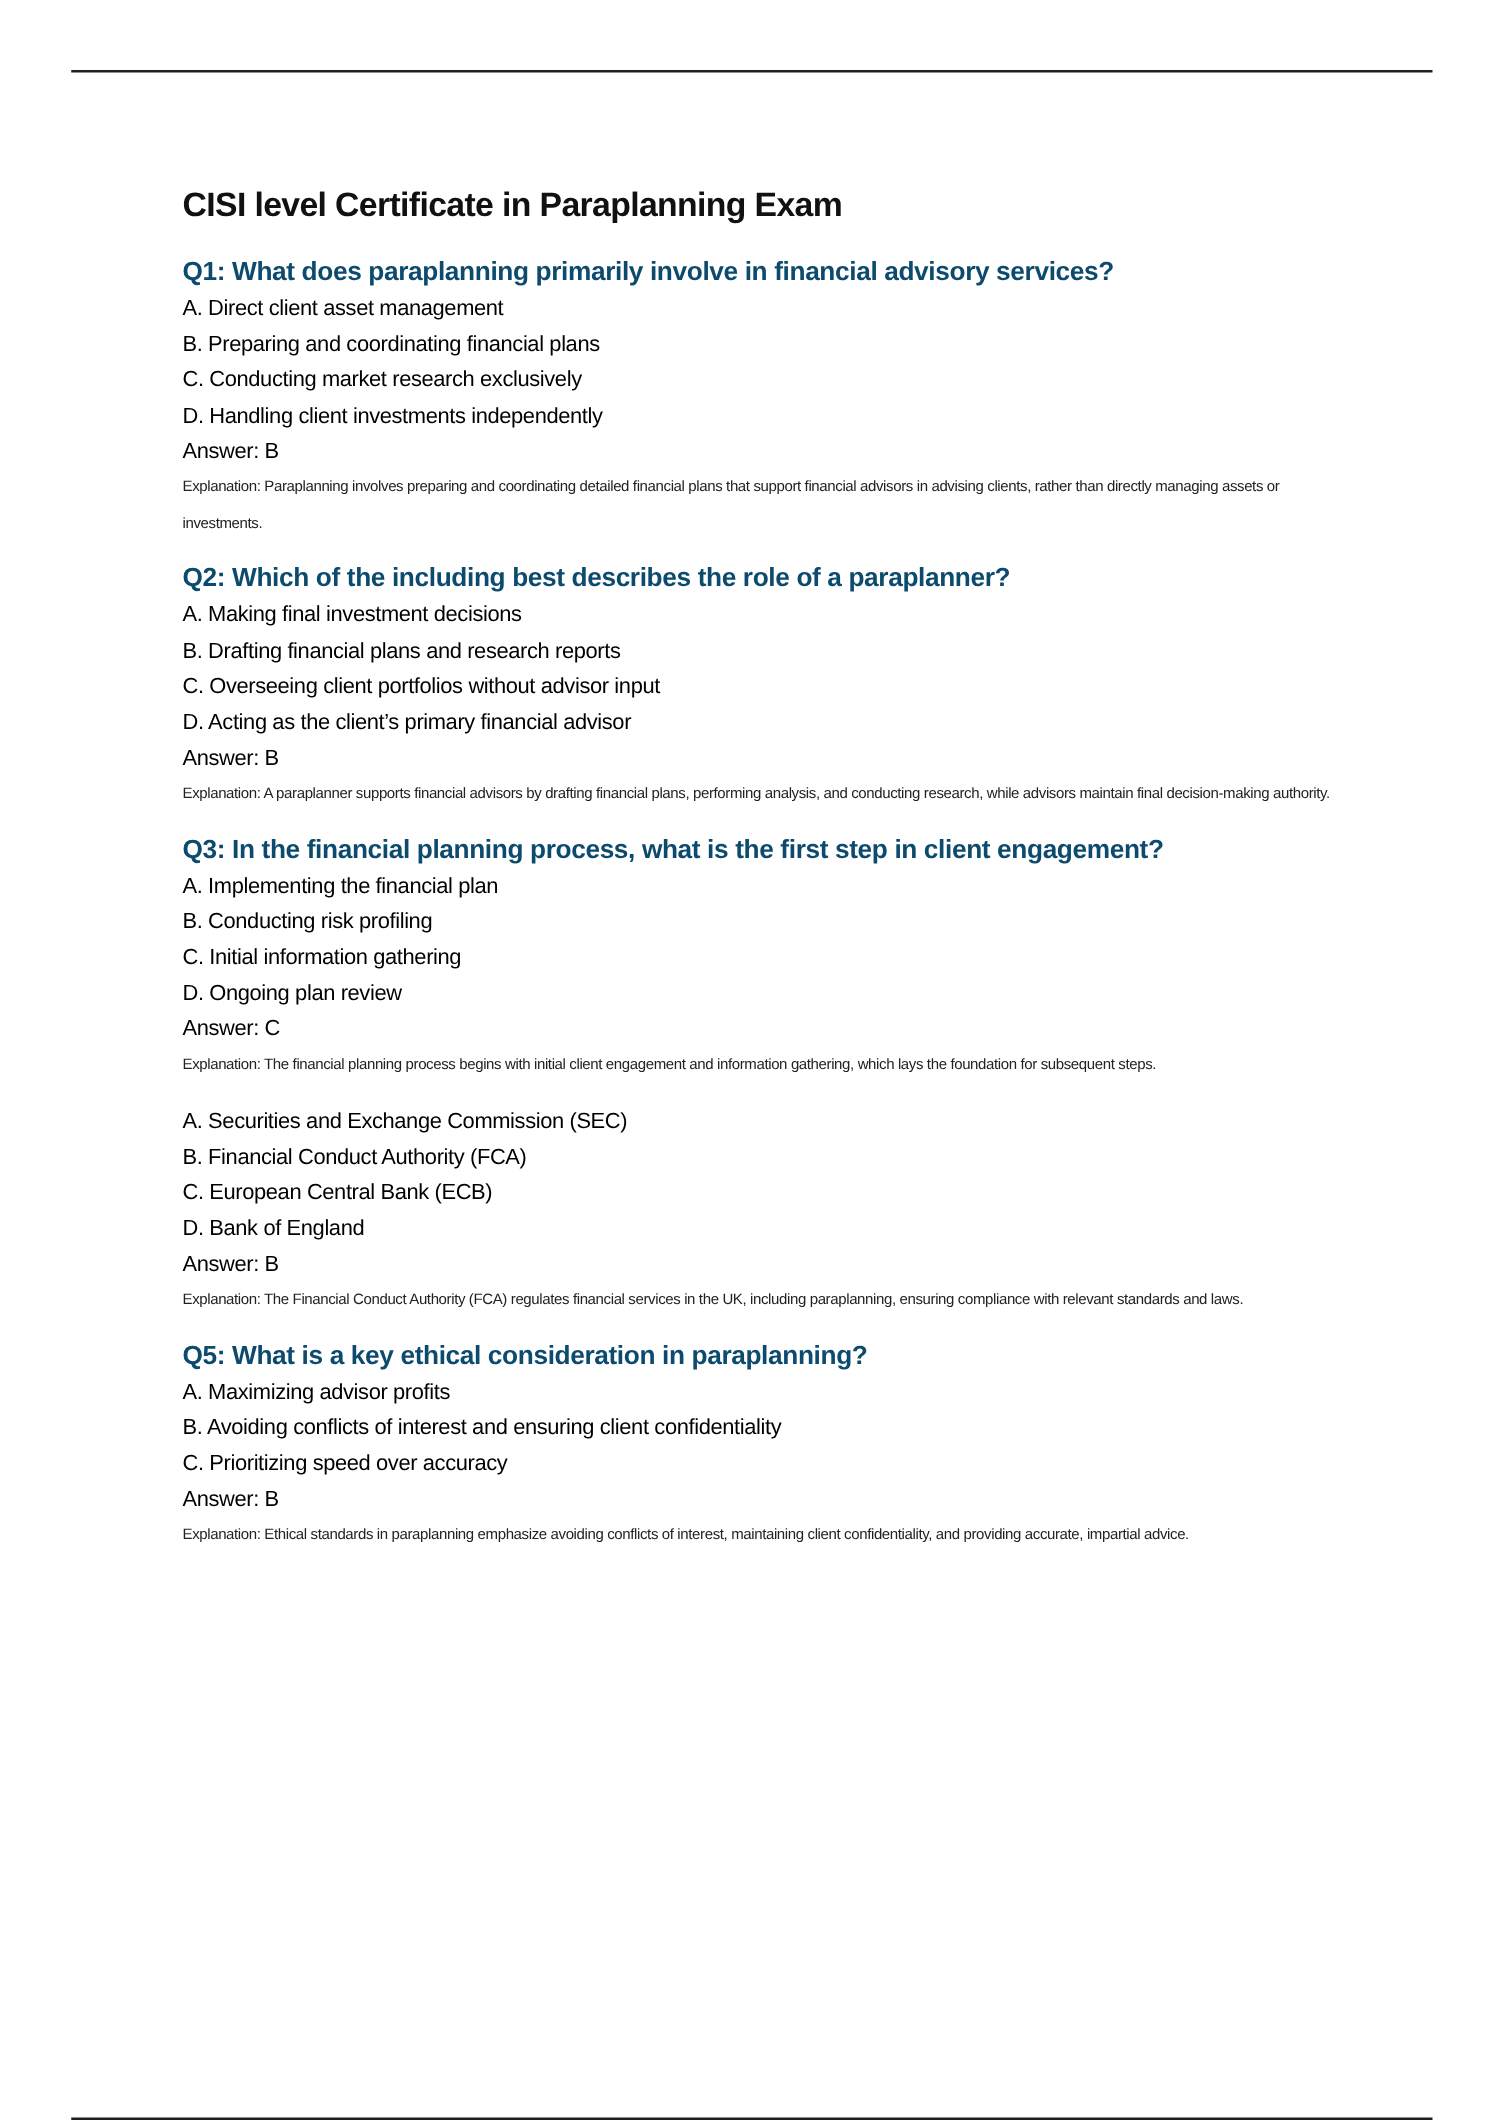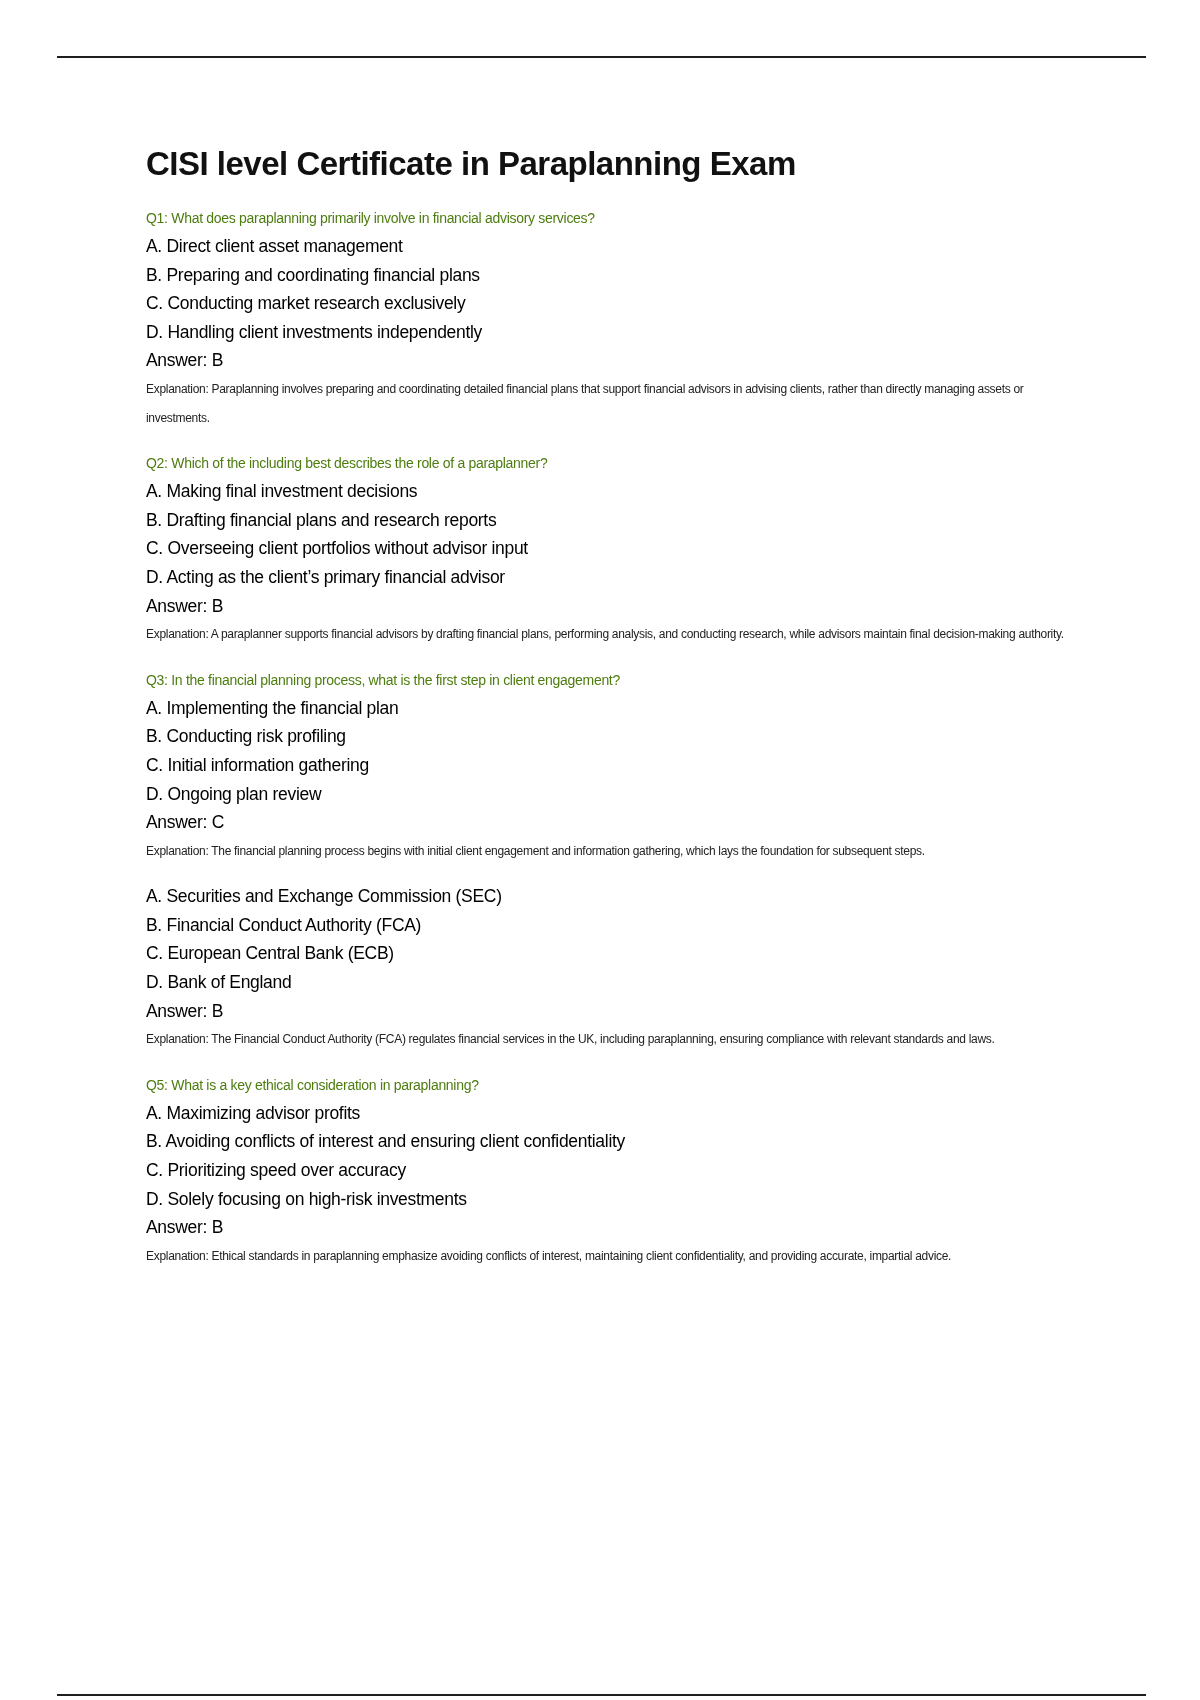--- a/index.html
+++ b/index.html
@@ -2,23 +2,23 @@
 <html><head>
 <meta charset="utf-8">
 <style>
   html, body { margin: 0; padding: 0; background: #ffffff; }
   body { width: 1200px; height: 1700px; position: relative; overflow: hidden;
          font-family: "Liberation Sans", sans-serif; color: #1a1a1a; }
   .rule { position: absolute; left: 57px; width: 1089px; height: 2px; background: #1f1f1f; }
   .rule.top { top: 56px; }
   .rule.bottom { top: 1694px; }
   .content { position: absolute; left: 146px; top: 146px; width: 930px; }
-  .title { font-size: 33px; font-weight: bold; margin: 0 0 22px 0; letter-spacing: -0.5px; color: #111; line-height: 36px; }
+  .title { font-size: 27px; font-weight: bold; margin: 0 0 22px 0; letter-spacing: -0.5px; color: #111; line-height: 36px; }
   .question { margin-bottom: 17px; }
-  .q-text { font-size: 14px; font-weight: normal; line-height: 28px; letter-spacing: -0.3px; color: #4d7c0f; }
+  .q-text { font-size: 21px; font-weight: bold; line-height: 28px; letter-spacing: -0.3px; color: #0c4a6e; }
   .line { font-size: 17.5px; line-height: 28.6px; letter-spacing: -0.3px; color: #000000; }
   .explanation { font-size: 12px; line-height: 28.6px; letter-spacing: -0.3px; color: #222; }
 </style>
 </head>
 <body>
 
 <div class="rule top"></div>
 
 <div class="content">
   <h1 class="title">CISI level Certificate in Paraplanning Exam</h1>
@@ -60,19 +60,18 @@
     <div class="line">D. Bank of England</div>
     <div class="line">Answer: B</div>
     <div class="explanation">Explanation: The Financial Conduct Authority (FCA) regulates financial services in the UK, including paraplanning, ensuring compliance with relevant standards and laws.</div>
   </div>
 
   <div class="question">
     <div class="q-text">Q5: What is a key ethical consideration in paraplanning?</div>
     <div class="line">A. Maximizing advisor profits</div>
     <div class="line">B. Avoiding conflicts of interest and ensuring client confidentiality</div>
     <div class="line">C. Prioritizing speed over accuracy</div>
-    <div class="line">D. Solely focusing on high-risk investments</div>
     <div class="line">Answer: B</div>
     <div class="explanation">Explanation: Ethical standards in paraplanning emphasize avoiding conflicts of interest, maintaining client confidentiality, and providing accurate, impartial advice.</div>
   </div>
 </div>
 
 <div class="rule bottom"></div>
 
 </body></html>

